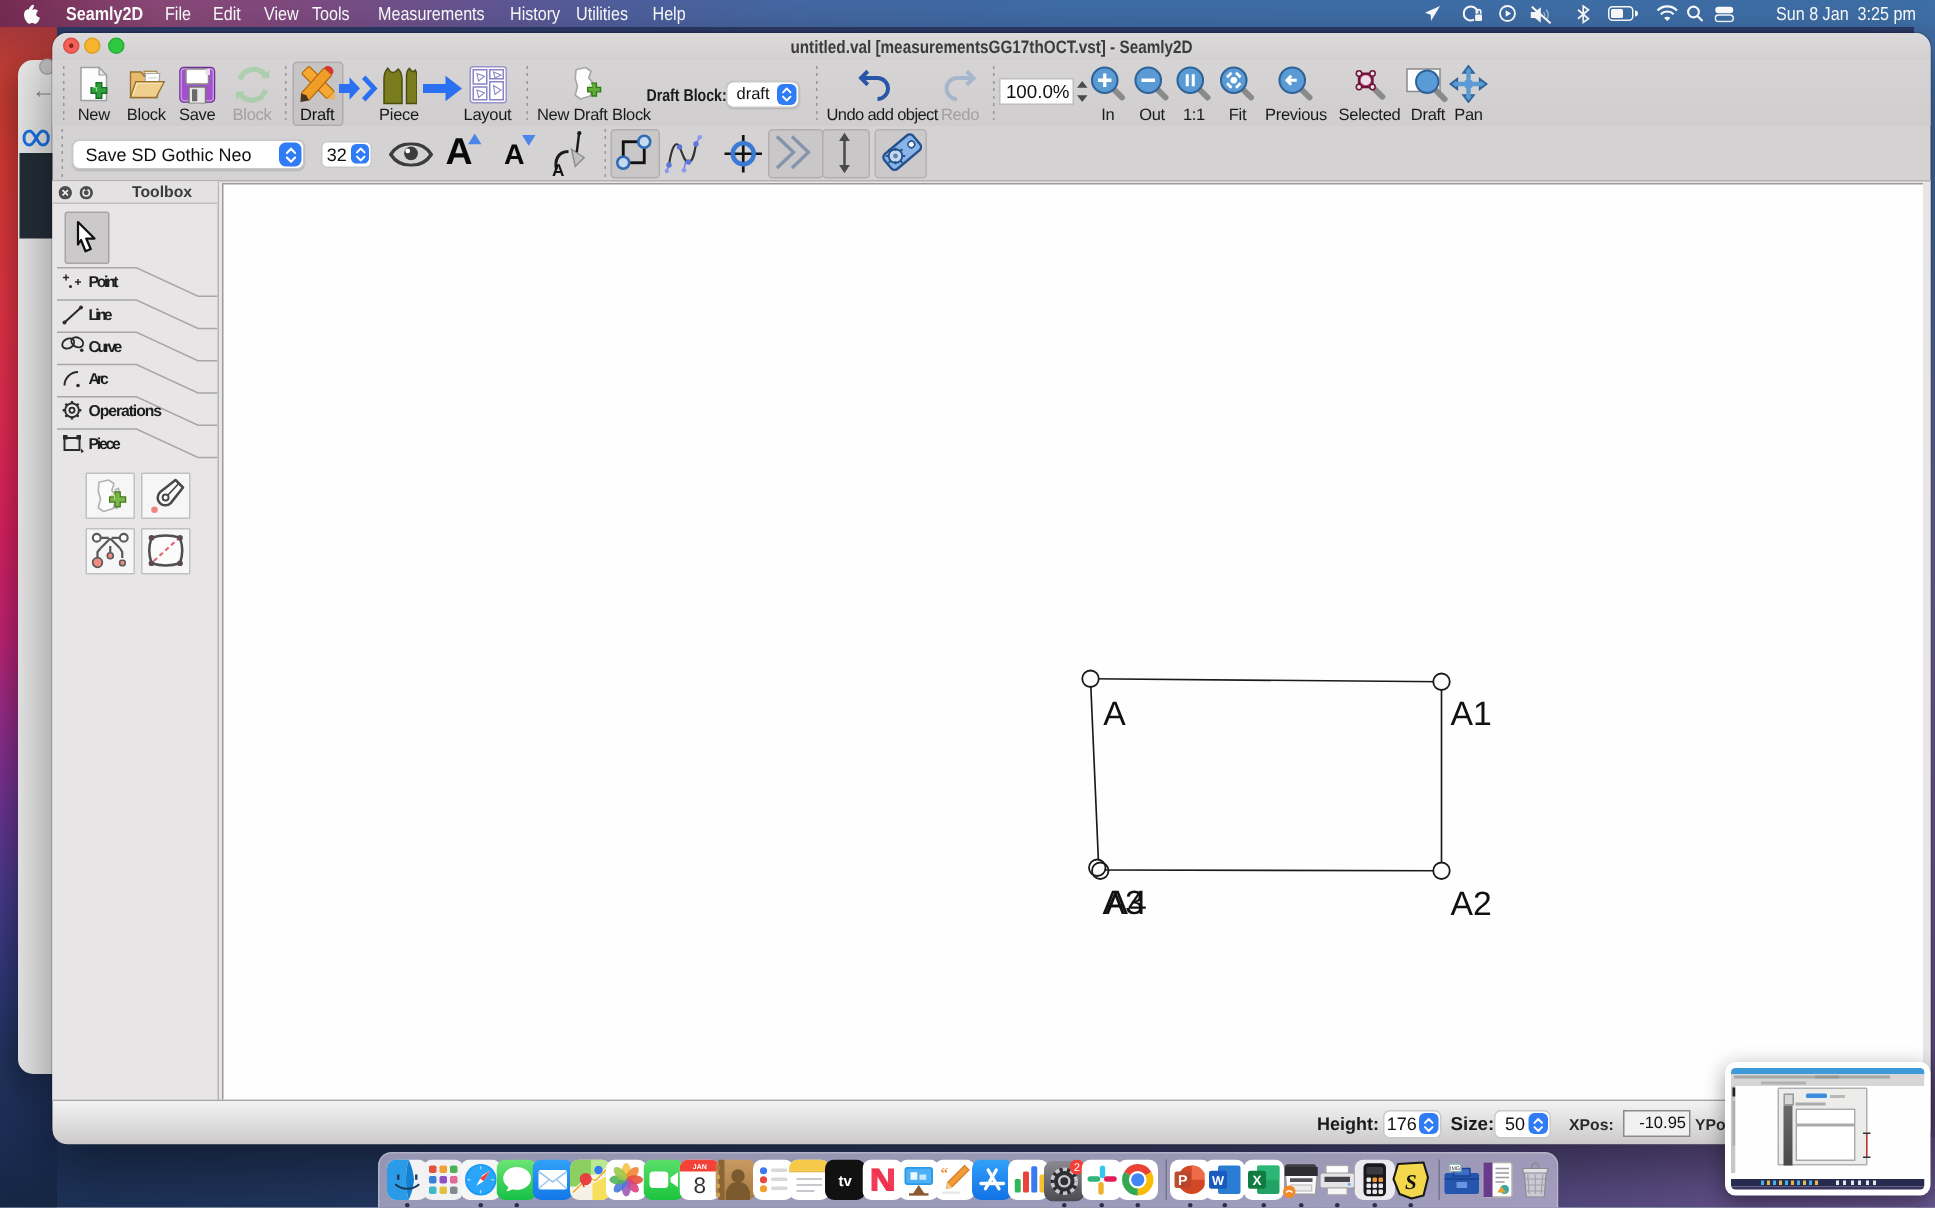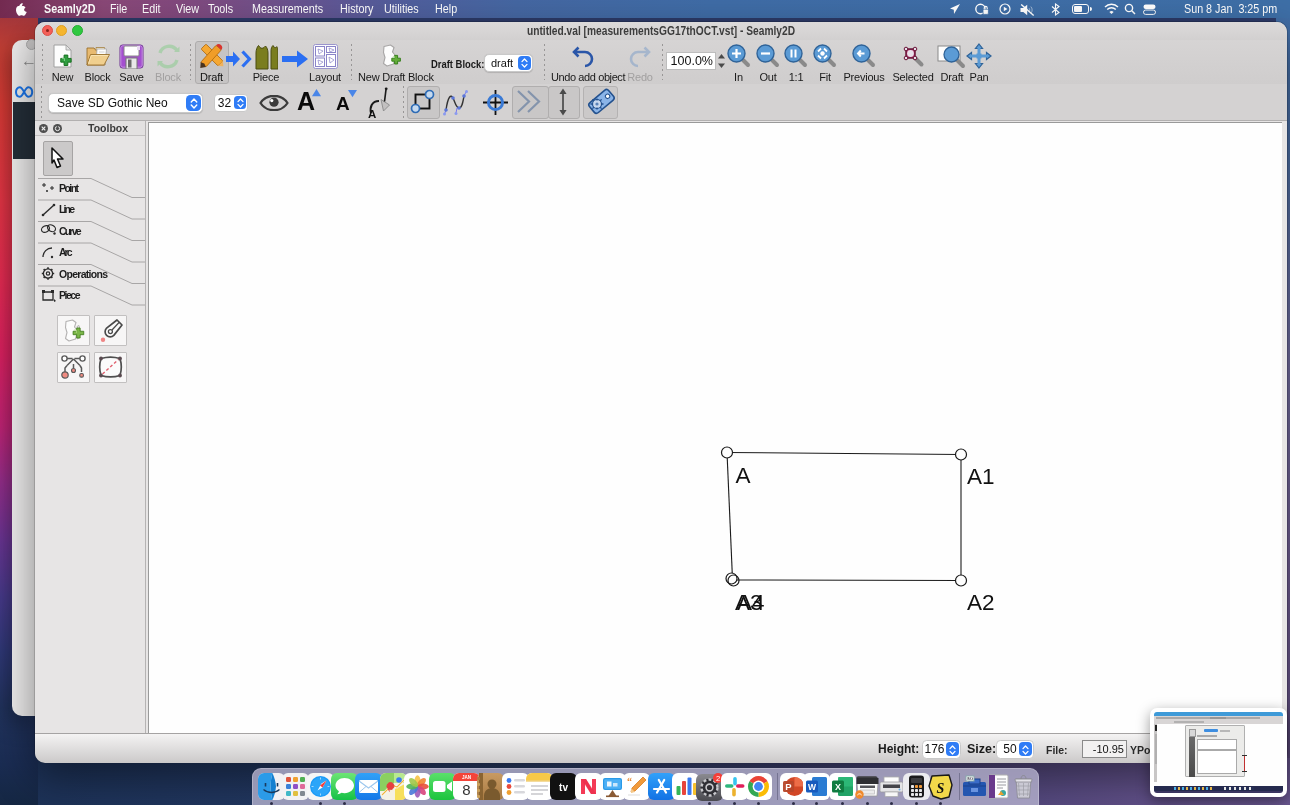--- a/index.html
+++ b/index.html
@@ -569,21 +569,21 @@
         </svg>
       </div>
   <div style="position:absolute;left:932px;top:8px;font-size:12.5px;font-weight:bold;color:#1a1a1a;">Size:</div>
   <div class="spin" style="left:961px;width:36px;">
         <span class="sv" style="width:26px;">50</span>
         <span class="sb"></span>
         <svg class="sa" width="9" height="10" viewBox="0 0 9 10">
           <path d="M2 3.6L4.5 1 7 3.6M2 6.4L4.5 9 7 6.4" fill="none" stroke="#fff" stroke-width="1.3" stroke-linecap="round" stroke-linejoin="round"></path>
         </svg>
       </div>
-  <div style="position:absolute;left:1011px;top:10px;font-size:10.5px;font-weight:bold;color:#2a2a2a;">File:</div>
+  <div style="position:absolute;left:1011px;top:10px;font-size:10.5px;font-weight:bold;color:#2a2a2a;">XPos:</div>
   <div style="position:absolute;left:1047px;top:6px;width:41px;height:16px;background:#f2f1f1;border:1px solid #8a8a8a;font-size:11px;color:#111;text-align:right;line-height:16px;padding-right:2px;">-10.95</div>
   <div style="position:absolute;left:1095px;top:10px;font-size:10.5px;font-weight:bold;color:#2a2a2a;">YPos</div>
  </div>
 </div>
 <div id="dock">
  <div class="dk" style="left:5px;">
       <svg width="27" height="27" viewBox="0 0 27 27">
         <rect width="27" height="27" rx="6" fill="#f2f1f4"></rect>
         <path d="M14.5 0H6A6 6 0 0 0 0 6v15a6 6 0 0 0 6 6h8.5c-2.5-8-2.5-19 0-27z" fill="#2b9be8"></path>
         <path d="M14.5 0c-2.5 8-2.5 19 0 27 2-5 3-8 3.5-13.5C17.5 8 16.5 5 14.5 0z" fill="#1580d0"></path>

